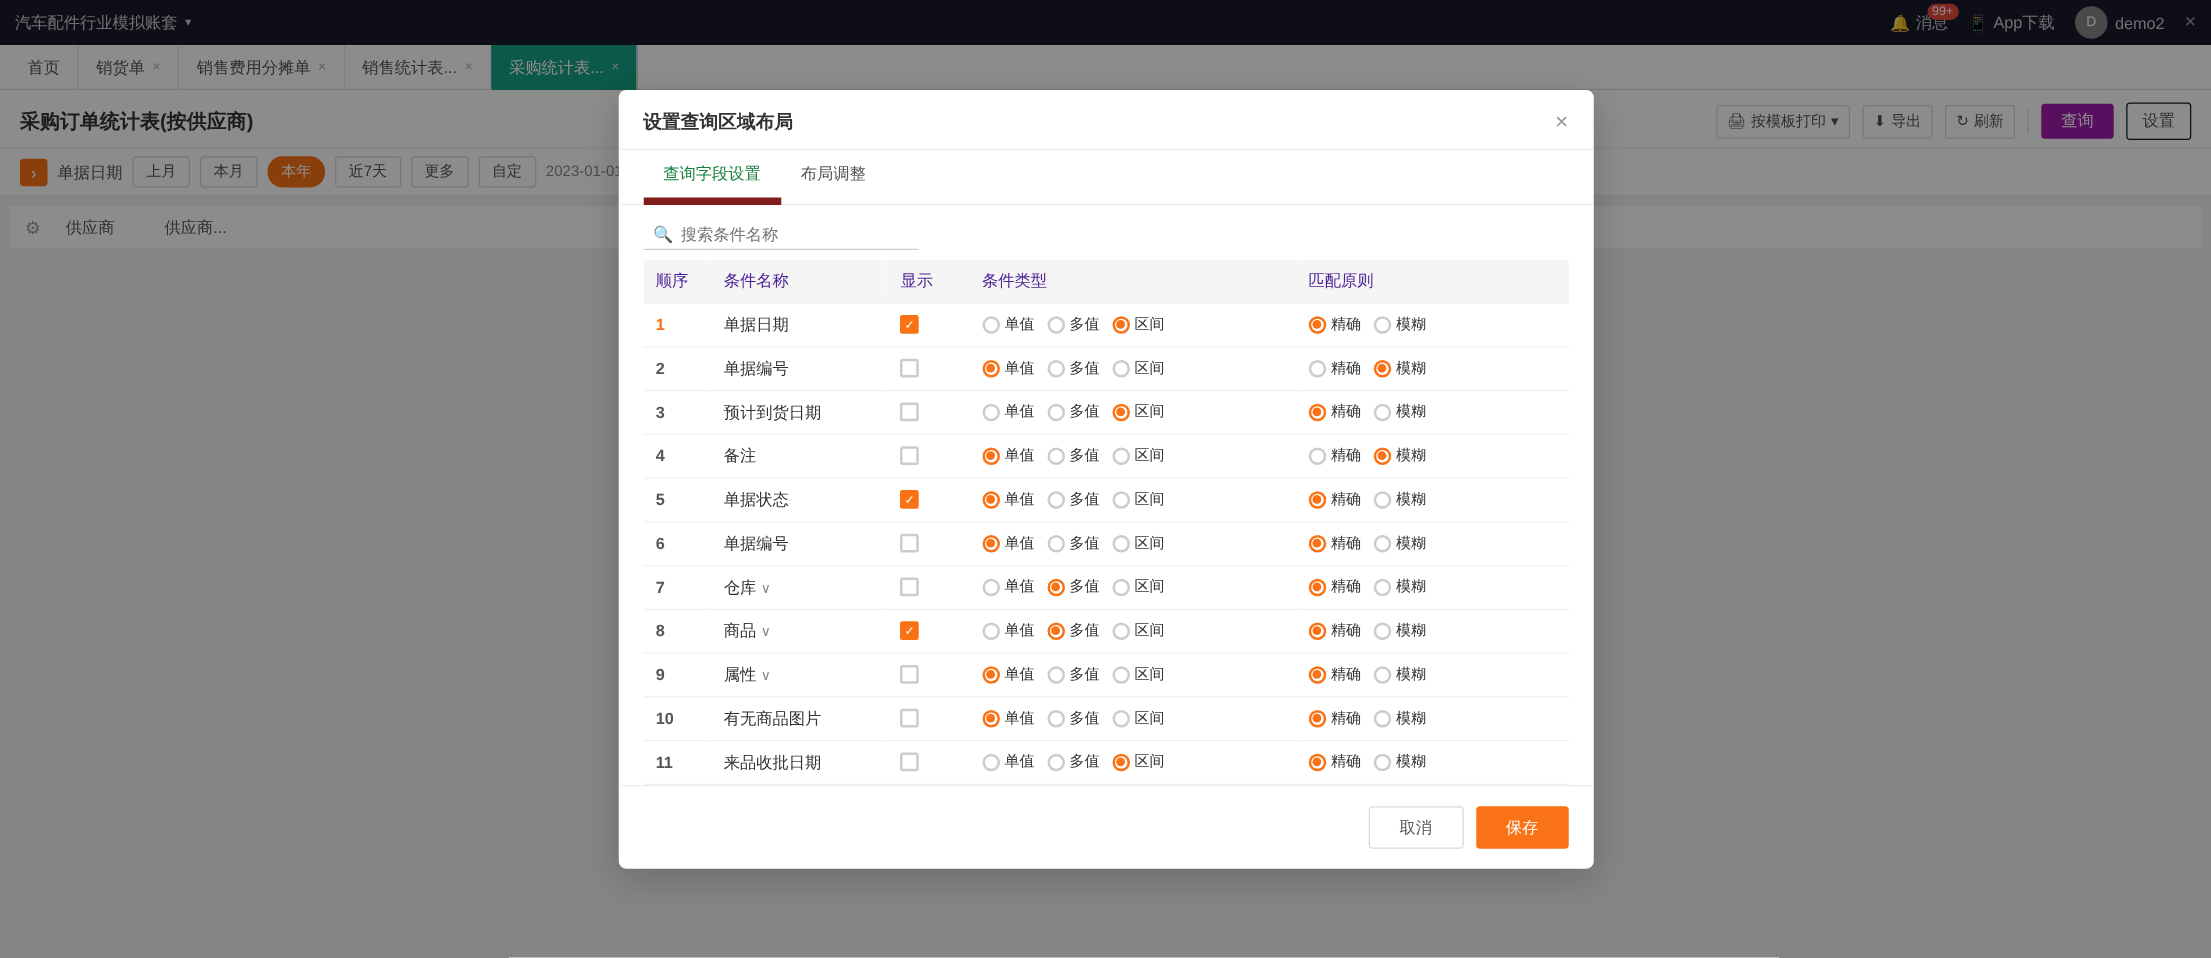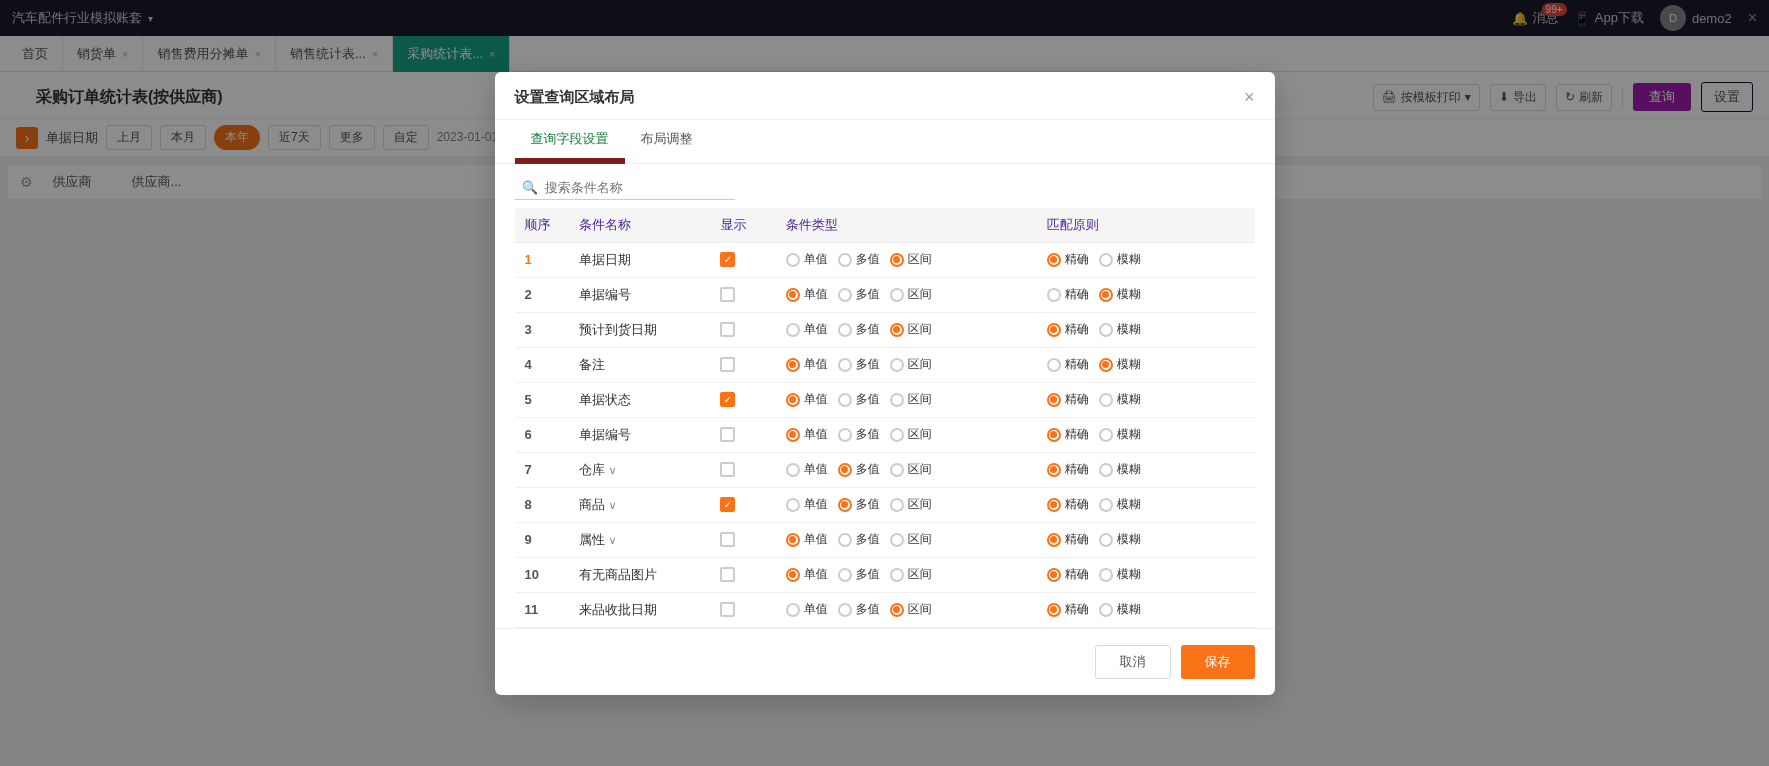--- a/index.html
+++ b/index.html
@@ -52,21 +52,21 @@
 
     
     .page-header {
       background: #fff;
       padding: 10px 16px 6px;
       border-bottom: 1px solid #eee;
       display: flex;
       align-items: center;
       justify-content: space-between;
     }
-    .page-title { font-size: 16px; font-weight: bold; color: #333; margin-left: 20px; }
+    .page-title { font-size: 16px; font-weight: bold; color: #333; }
     .page-actions { display: flex; align-items: center; gap: 10px; }
     .btn-print, .btn-export, .btn-refresh {
       display: flex; align-items: center; gap: 4px;
       font-size: 12px; color: #555; cursor: pointer; padding: 4px 8px;
       border: 1px solid #d9d9d9; border-radius: 3px; background: #fff;
     }
     .btn-query {
       background: #a21caf; color: #fff; border: none; border-radius: 3px;
       padding: 5px 16px; cursor: pointer; font-size: 13px;
     }

